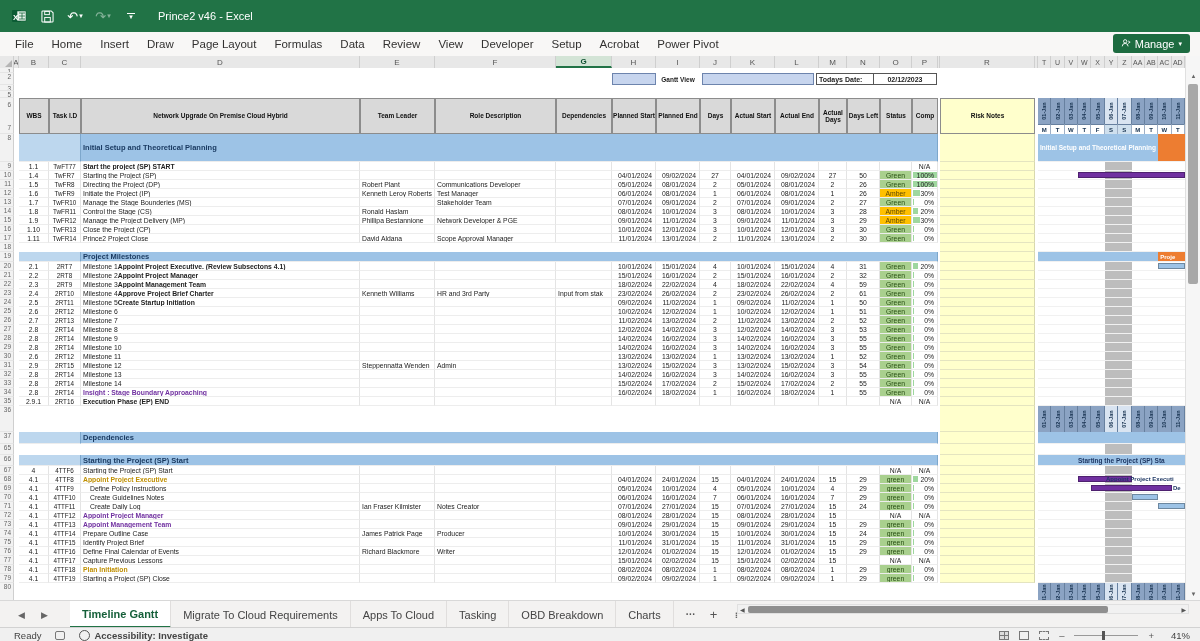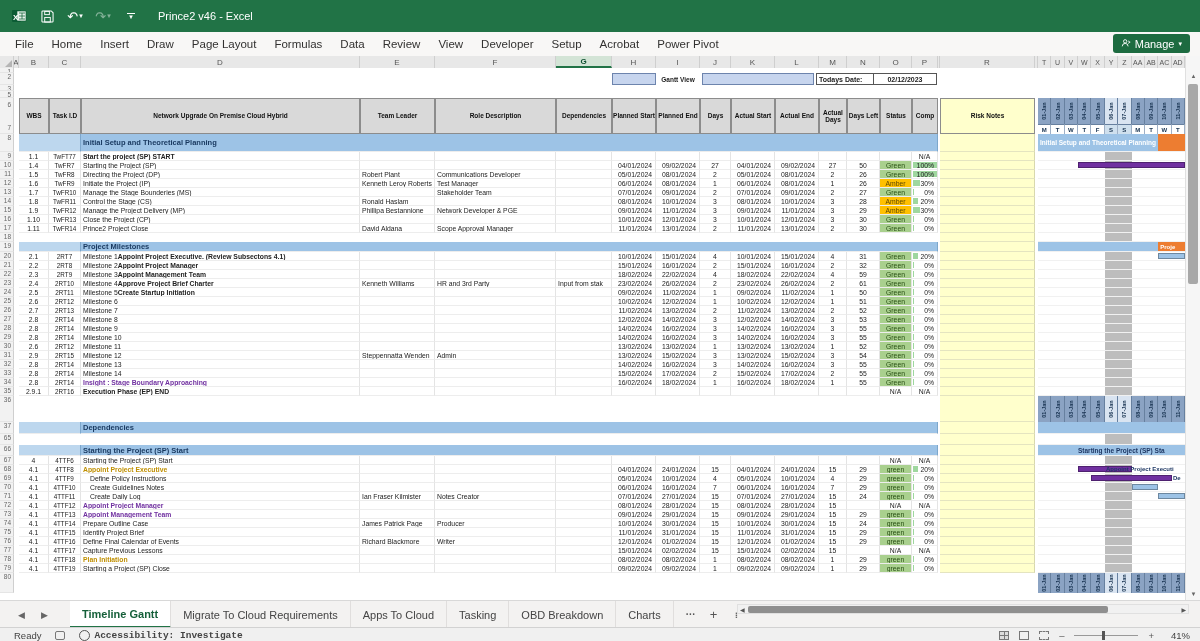--- a/index.html
+++ b/index.html
@@ -271,21 +271,21 @@
             <div class="dow">F</div>
             <div class="dow wk">S</div>
             <div class="dow wk">S</div>
             <div class="dow">M</div>
             <div class="dow">T</div>
             <div class="dow">W</div>
             <div class="dow">T</div>
           </div>
         </div>
       </div>
-      <div class="r" style="height: 18px;">
+      <div class="r" style="height: 28px;">
         <div class="gut">8</div>
         <div class="c " style="left: 19px; width: 62px; background: rgb(189, 215, 238); border-right: 1px solid rgb(125, 167, 204);"></div>
         <div class="c lf" style="left: 81px; width: 857px; background: rgb(157, 195, 230); font-weight: bold; font-size: 7.5px; color: rgb(23, 55, 94); border-right: 1px solid rgb(125, 167, 204);">Initial Setup and Theoretical Planning</div>
         <div class="c risk" style="left: 940px; width: 95px;"></div>
         <div class="c gantt" style="left: 1038px; width: 147px;">
           <div class="we" style="left: 66.8182px; width: 26.7273px;"></div>
           <div class="band" style="left: 0px; width: 147px; background: rgb(157, 195, 230);">
             <span style="font-size: 6.5px; color: rgb(255, 255, 255); white-space: nowrap; padding-left: 2px;">Initial Setup and Theoretical Planning</span>
           </div>
           <div class="band" style="left: 120.273px; right: 0px; background: rgb(237, 125, 49); z-index: 3;"></div>
@@ -1485,21 +1485,21 @@
       <span class="hs-arrow">◀</span>
       <div id="hthumb"></div>
       <span class="hs-arrow" style="position:absolute;right:0;">▶</span>
     </div>
   </div>
 
   <div id="statusbar">
     <div class="sb-left">
       <span>Ready</span>
       <span class="mini-ico" style="border-radius:2px;"></span>
-      <span style="display:flex;align-items:center;gap:4px;font-family:Liberation Mono, monospace;">
+      <span style="display:flex;align-items:center;gap:4px;">
         <span class="acc-ico"></span>
         <b>Accessibility: Investigate</b>
       </span>
     </div>
     <div class="sb-right">
       <span class="mini-ico mini-grid" style="background-color:#dcdcdc;"></span>
       <span class="mini-ico"></span>
       <span class="mini-ico" style="border-style:dashed;"></span>
       <span style="color:#555;">–</span>
       <span class="zoomtrack">

